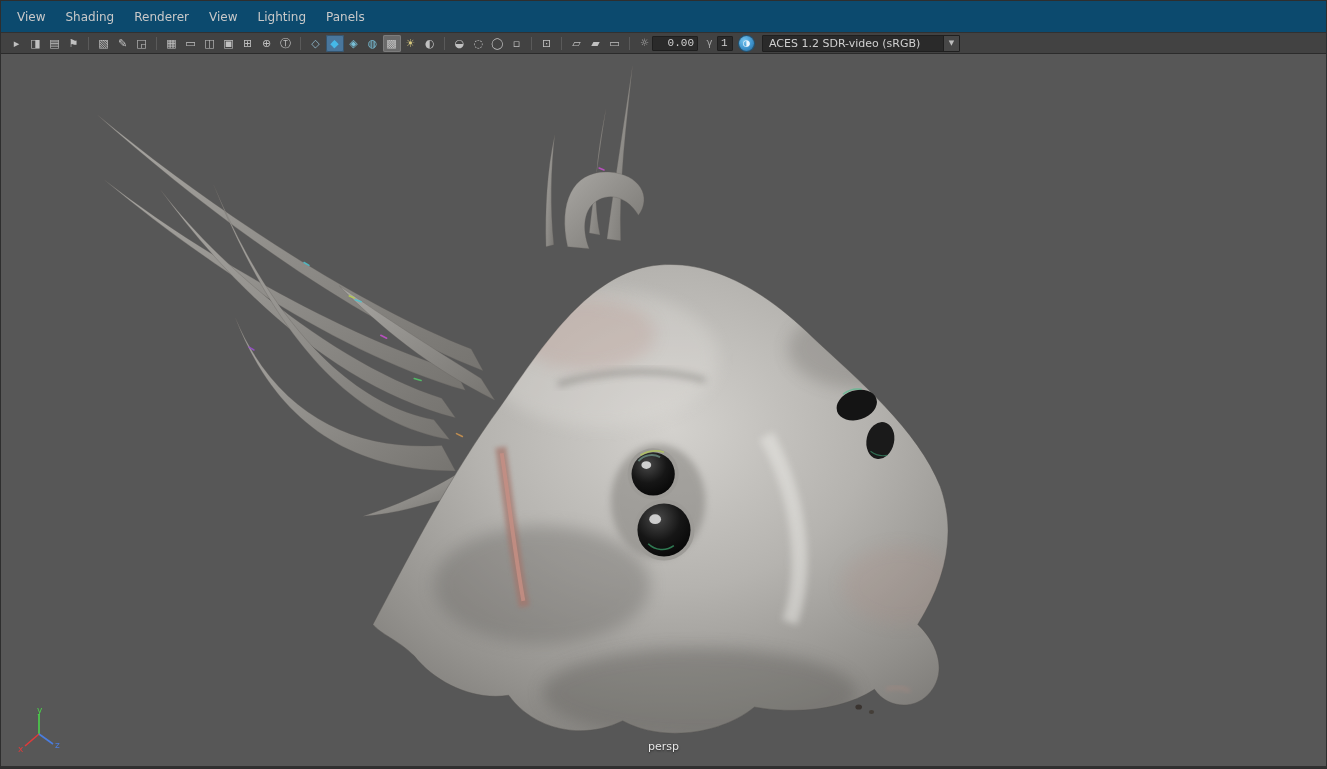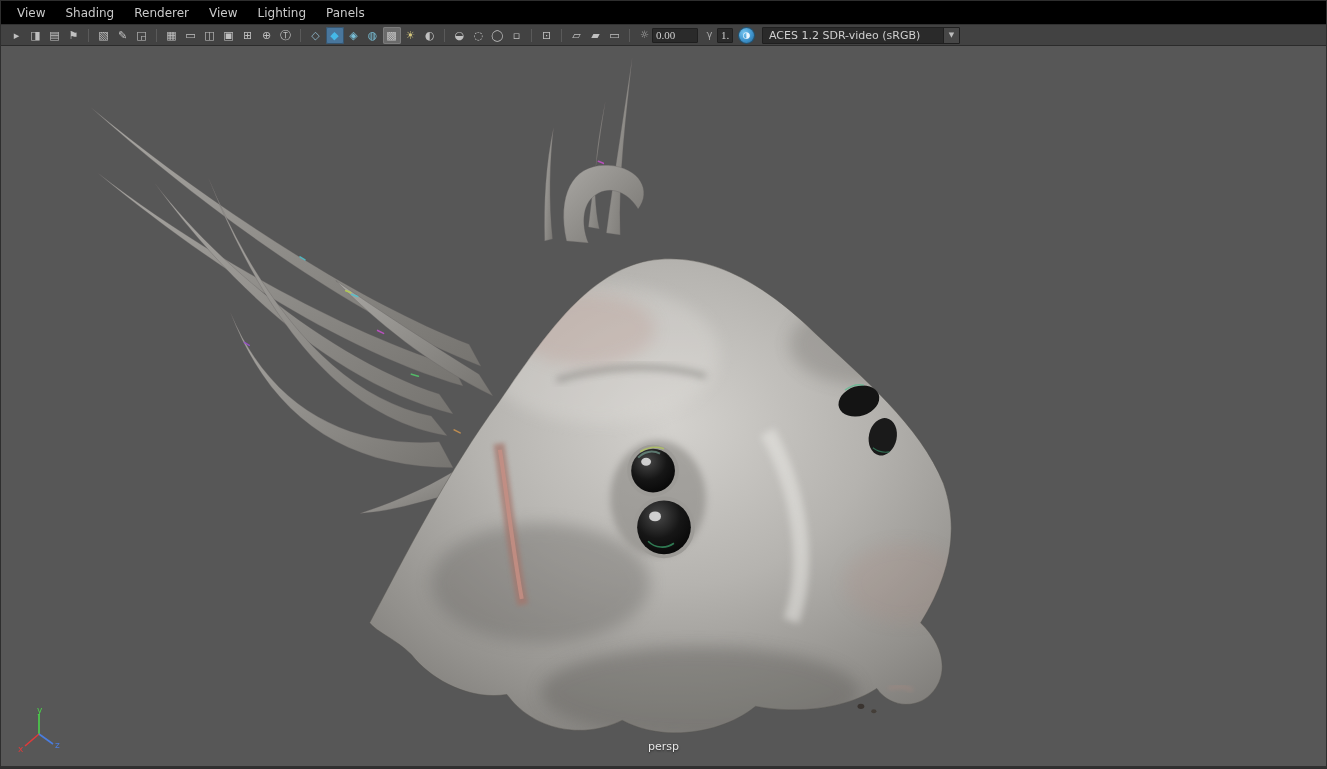--- a/index.html
+++ b/index.html
@@ -7,21 +7,21 @@
   body {
     width:1327px; height:769px; overflow:hidden;
     background:#3f3f3f;
     font-family:"DejaVu Sans", sans-serif;
     -webkit-font-smoothing:antialiased;
   }
   .window { width:1327px; height:769px; display:flex; flex-direction:column; border:1px solid #2e2e2e; }
 
   
   .menubar {
-    height:24px; background:#000000; display:flex; align-items:center;
+    height:32px; background:#0c4a6e; display:flex; align-items:center;
     padding-left:6px; border-bottom:1px solid #313131; flex:0 0 auto;
   }
   .menu-item {
     color:#c9c9c9; font-size:12px; padding:0 10px; height:100%;
     display:flex; align-items:center; cursor:default; white-space:nowrap;
   }
 
   
   .toolbar {
     height:21px; background:#424242; display:flex; align-items:center;
@@ -35,22 +35,22 @@
   .tb-icon.active-blue { background:#49769c; box-shadow:inset 0 0 0 1px #35546e; }
   .tb-icon.active-soft { background:#6a6a6a; box-shadow:inset 0 0 0 1px #7c7c7c; }
   .tb-sep { width:1px; height:13px; background:#5a5a5a; margin:0 5px; flex:0 0 auto; }
   .tb-field-group { display:flex; align-items:center; margin:0 2px; }
   .tb-mini {
     width:15px; height:15px; display:flex; align-items:center; justify-content:center;
     color:#a8a8a8; font-size:10px; line-height:1;
   }
   .tb-input {
     width:46px; height:15px; background:#2a2a2a; border:1px solid #1f1f1f; border-radius:1px;
-    color:#cfcfcf; font-size:11px; font-family:Liberation Serif, serif;
-    padding:0 3px; text-align:left; outline:none;
+    color:#cfcfcf; font-size:11px; font-family:Liberation Mono, monospace;
+    padding:0 3px; text-align:right; outline:none;
   }
   .tb-input.narrow { width:16px; }
   .cm-icon {
     width:15px; height:15px; border-radius:50%; margin:0 4px;
     background:radial-gradient(circle at 35% 32%, #74c4ef 0%, #3e93cc 55%, #256a9c 100%);
     display:flex; align-items:center; justify-content:center;
     color:#eaf6ff; font-size:9px; line-height:1; box-shadow:0 0 0 1px #1e5578;
     cursor:default;
   }
   .dropdown {

